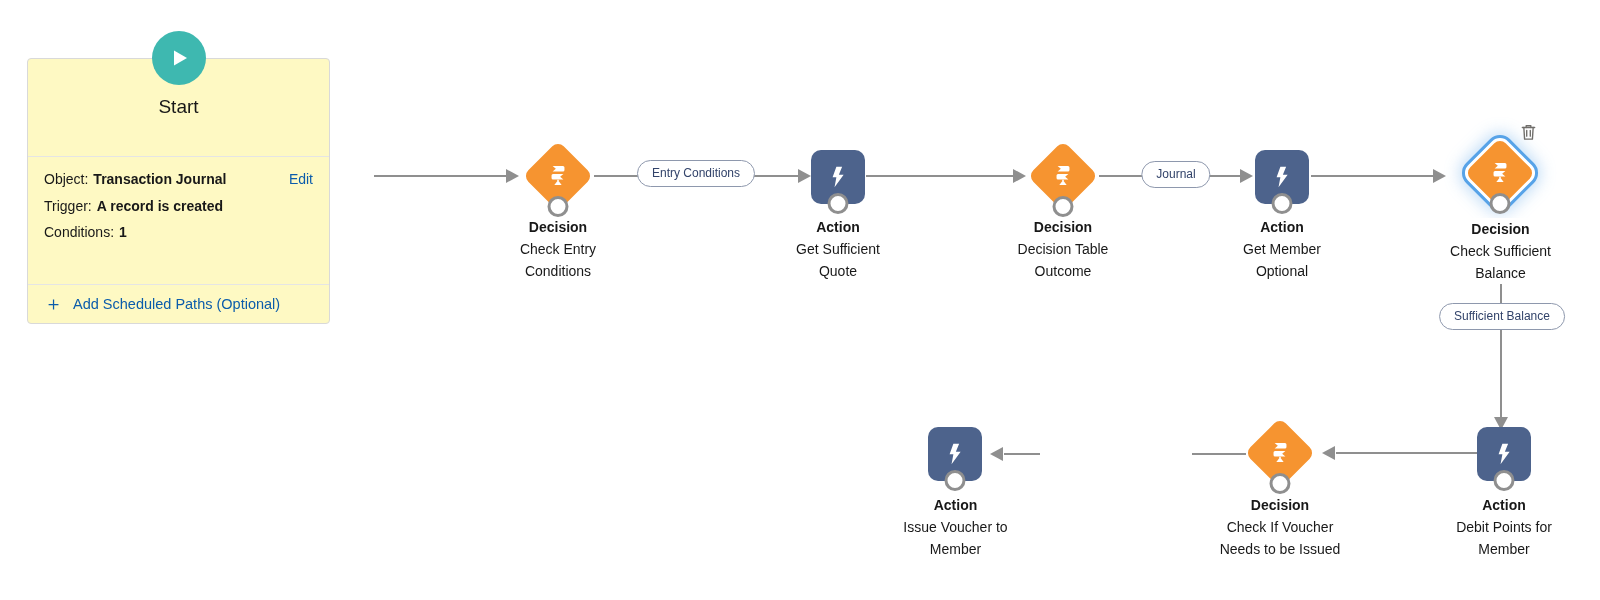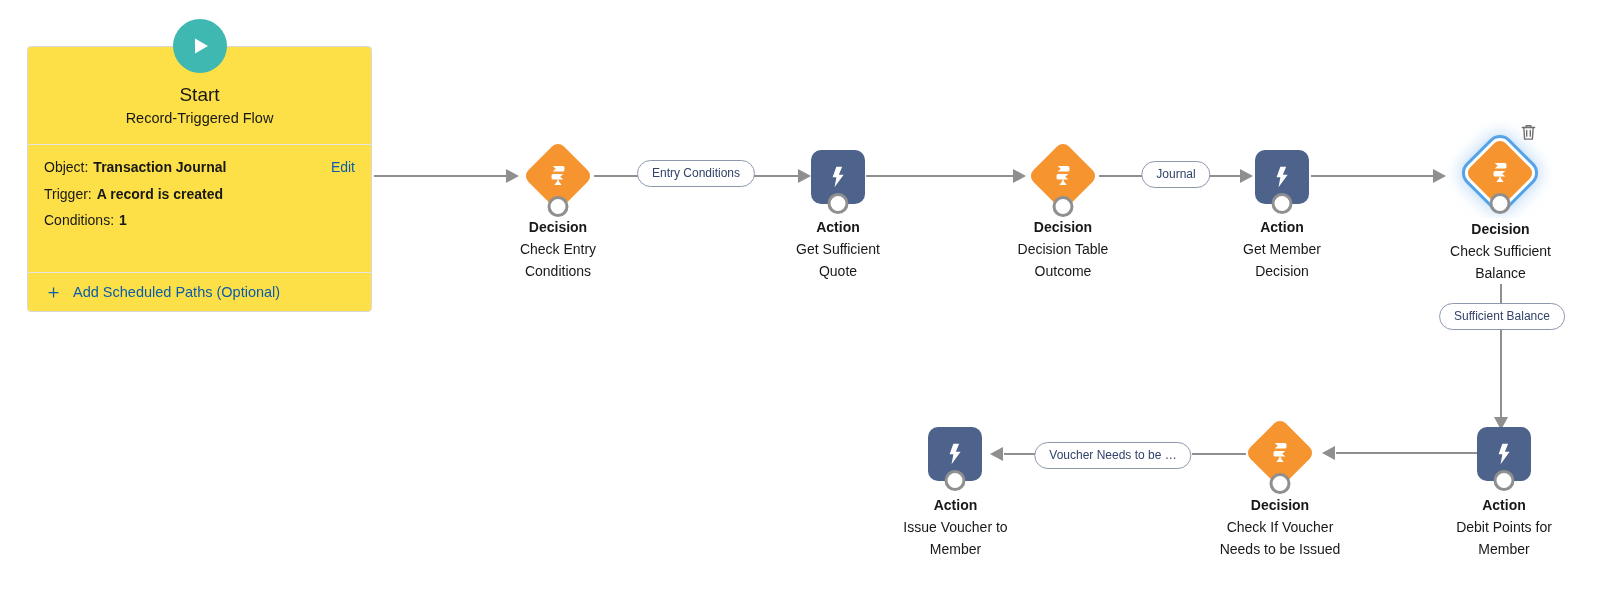--- a/index.html
+++ b/index.html
@@ -2,22 +2,22 @@
 <html><head>
 <meta charset="utf-8">
 <style>
   * { margin:0; padding:0; box-sizing:border-box; }
   html,body { background:#fff; }
   body { font-family:"Liberation Sans", sans-serif; color:#181818; }
   .canvas { position:relative; width:1600px; height:600px; background:#ffffff; overflow:hidden; }
 
   
   .start-card {
-    position:absolute; left:27px; top:46px; width:345px; height:266px;
-    background:#fde047; border:1px solid #D9D9D9; border-radius:4px;
+    position:absolute; left:27px; top:58px; width:303px; height:266px;
+    background:#fef9c3; border:1px solid #D9D9D9; border-radius:4px;
   }
   .start-play {
     position:absolute; left:50%; top:-28px; transform:translateX(-50%);
     width:54px; height:54px; border-radius:50%; background:#3EB8B0;
     display:flex; align-items:center; justify-content:center;
   }
   .start-header { text-align:center; padding-top:36px; height:98px; border-bottom:1px solid #E5E5E5; }
   .start-title { font-size:19px; line-height:24px; color:#181818; }
   .start-subtitle { font-size:14.5px; line-height:22px; color:#181818; }
   .start-body { padding:9px 16px 7px 16px; height:127px; }
@@ -81,21 +81,20 @@
 <div class="canvas">
 
   <div class="start-card">
     <div class="start-play">
       <svg width="26" height="26" viewBox="0 0 26 26">
           <path d="M8 5.5 L21 13 L8 20.5 Z" fill="#ffffff"></path>
         </svg>
     </div>
     <div class="start-header">
       <div class="start-title">Start</div>
-      <div class="start-subtitle">Record-Triggered Flow</div>
     </div>
     <div class="start-body">
       <div class="start-row">
         <span class="lbl">Object:</span>
         <span class="val">Transaction Journal</span>
         <span class="spacer"></span>
         <span class="edit-link">Edit</span>
       </div>
       <div class="start-row">
         <span class="lbl">Trigger:</span>
@@ -135,21 +134,20 @@
   <div class="h-line" style="left:1336px;top:452px;width:141px;"></div>
   <div class="arrow-l" style="left:1322px;top:446px;"></div>
 
   <div class="h-line" style="left:1192px;top:453px;width:54px;"></div>
   <div class="h-line" style="left:1004px;top:453px;width:36px;"></div>
   <div class="arrow-l" style="left:990px;top:447px;"></div>
 
   <div class="pill" style="left:696px;top:160px;">Entry Conditions</div>
   <div class="pill" style="left:1176px;top:161px;">Journal</div>
   <div class="pill" style="left:1502px;top:303px;">Sufficient Balance</div>
-  <div class="pill" style="left:1113px;top:442px;">Voucher Needs to be …</div>
 
   <div class="node" style="left:558px;top:176px;">
     <div class="diamond"></div>
     <span class="glyph raised">
       <svg width="28" height="28" viewBox="0 0 26 26">
           <g fill="#ffffff">
             <path d="M8 6.6h9.6a1.4 1.4 0 0 1 1.4 1.4v2.2a1.4 1.4 0 0 1-1.4 1.4H8l3-2.5z"></path>
             <path d="M18 13.4H8.4A1.4 1.4 0 0 0 7 14.8v2.2a1.4 1.4 0 0 0 1.4 1.4H18l-3-2.5z" transform="translate(0 0.6)"></path>
             <path d="M12.3 19.2h1.4v1.2h-1.4z"></path>
             <path d="M13 19.8l3.4 4.4H9.6z"></path>
@@ -200,21 +198,21 @@
     <div class="square"></div>
     <span class="glyph">
       <svg width="26" height="26" viewBox="0 0 24 24">
           <path d="M14.6 2.5h-4.1L7 12.2h3.5L8.8 21.5l8.4-11.6h-4.4l3-7.4z" fill="#ffffff"></path>
         </svg>
     </span>
     <span class="port on-square"></span>
   </div>
   <div class="node-label" style="left:1232px;top:216px;width:100px;">
     <div class="node-type">Action</div>
-    <div class="node-name">Get Member Decision</div>
+    <div class="node-name">Get Member Optional</div>
   </div>
 
   <div class="node" style="left:1500px;top:173px;">
     <div class="diamond selected"></div>
     <span class="glyph raised">
       <svg width="28" height="28" viewBox="0 0 26 26">
           <g fill="#ffffff">
             <path d="M8 6.6h9.6a1.4 1.4 0 0 1 1.4 1.4v2.2a1.4 1.4 0 0 1-1.4 1.4H8l3-2.5z"></path>
             <path d="M18 13.4H8.4A1.4 1.4 0 0 0 7 14.8v2.2a1.4 1.4 0 0 0 1.4 1.4H18l-3-2.5z" transform="translate(0 0.6)"></path>
             <path d="M12.3 19.2h1.4v1.2h-1.4z"></path>

